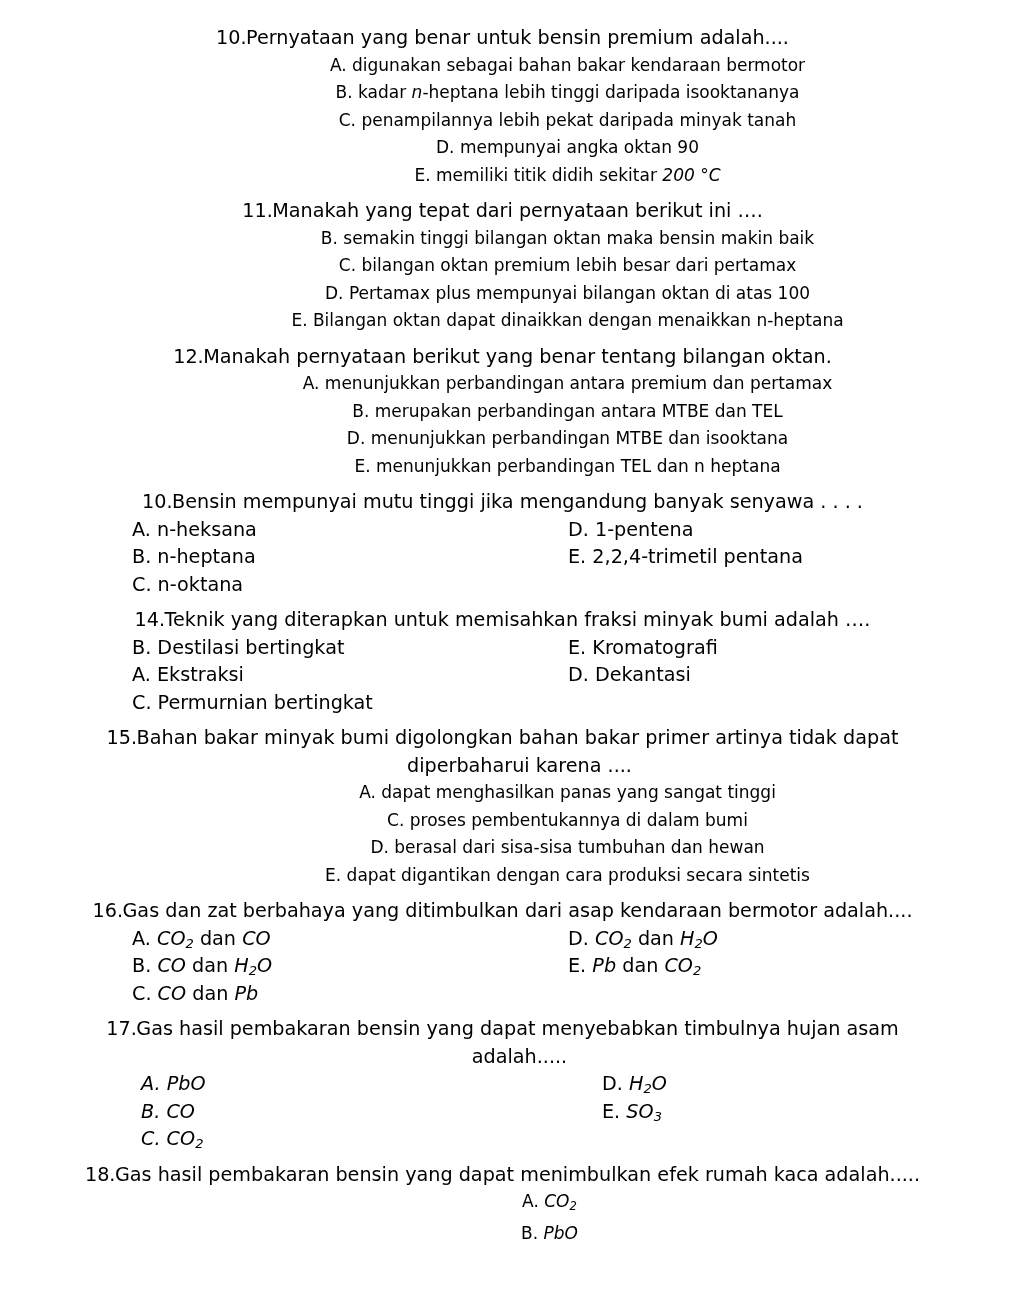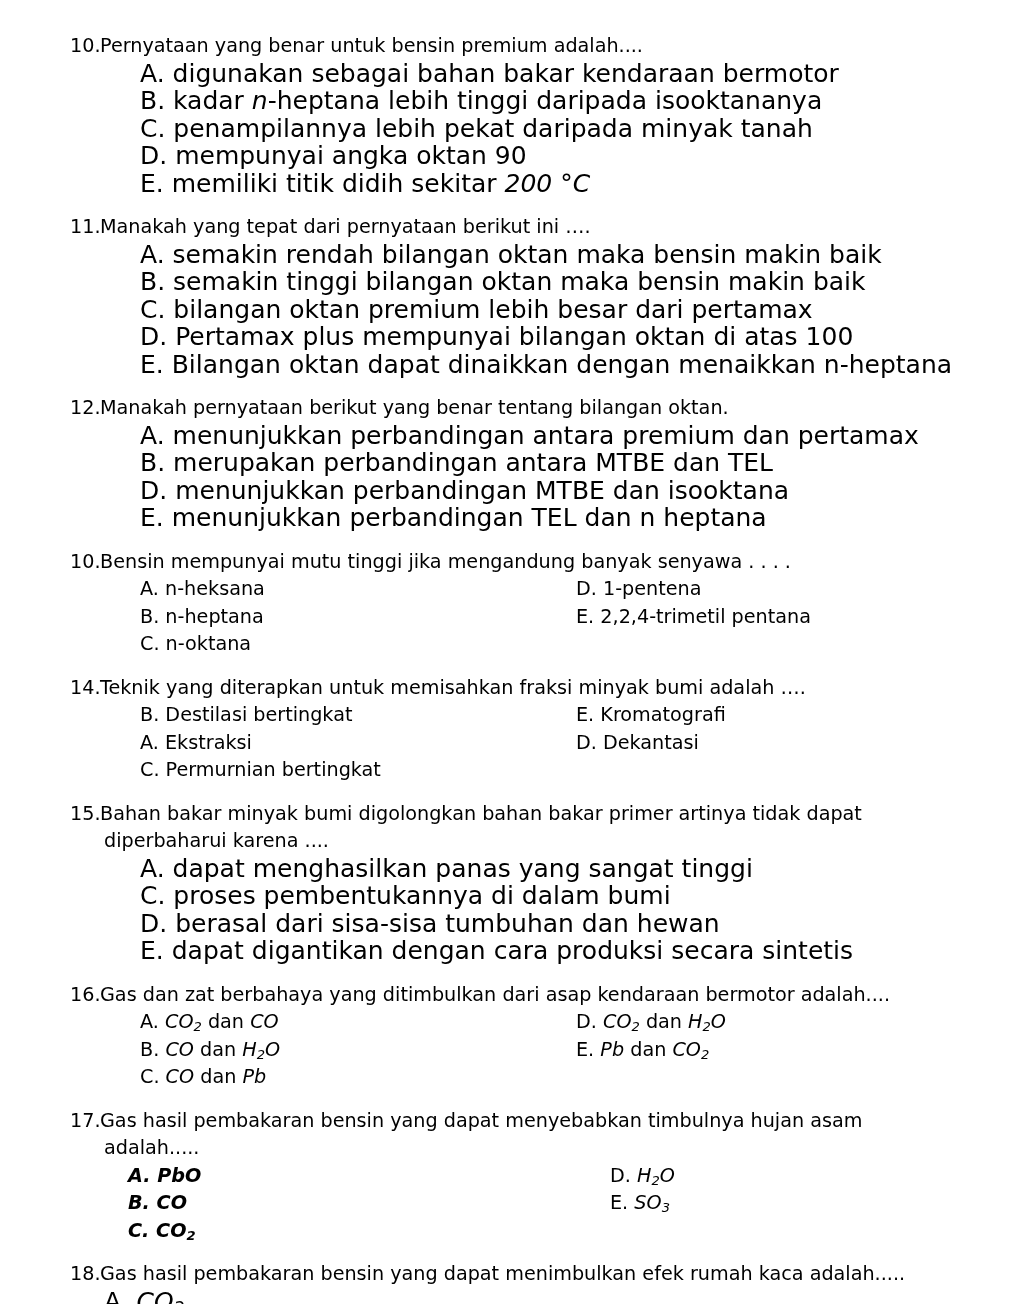--- a/index.html
+++ b/index.html
@@ -16,39 +16,40 @@
   }
   #page {
     position: relative;
     width: 1011px;
     height: 1304px;
     background: #ffffff;
     padding-top: 16px;
     box-sizing: border-box;
   }
   .qblock {
-    margin: 16px;
+    margin: 8px;
     padding: 0;
+    text-align: center;
   }
   .qline {
     font-size: 19.2px;
     line-height: 27.5px;
     padding-left: 88px;
     text-indent: -34px;
     padding-right: 60px;
     white-space: normal;
   }
   .qline .num {
     display: inline-block;
     width: 30px;
     text-indent: 0;
   }
   
   .opt {
-    font-size: 25px;
+    font-size: 17px;
     line-height: 27.5px;
     padding-left: 124px;
     text-indent: -0px;
   }
   .opt.indent2 { padding-left: 88px; }
 
   
   .optrow {
     position: relative;
     font-size: 19.2px;
@@ -60,21 +61,21 @@
     left: 124px;
     top: 0;
     white-space: nowrap;
   }
   .optrow .right {
     position: absolute;
     left: 560px;
     top: 0;
     white-space: nowrap;
   }
-  .optrow.indent2 .left { left: 112px; font-weight: bold; }
+  .optrow.indent2 .left { left: 133px; }
   .optrow.indent2 .right { left: 594px; }
 
   i.it { font-style: italic; }
   sub {
     font-size: 0.68em;
     vertical-align: -0.22em;
   }
 </style>
 </head>
 <body>
@@ -85,21 +86,20 @@
     <div class="qline"><span class="num">10.</span><span>Pernyataan yang benar untuk bensin premium adalah....</span></div>
     <div class="opt"><span>A.</span> <span>digunakan sebagai bahan bakar kendaraan bermotor</span></div>
     <div class="opt"><span>B.</span> <span>kadar </span><i class="it">n</i><span>-heptana lebih tinggi daripada isooktananya</span></div>
     <div class="opt"><span>C.</span> <span>penampilannya lebih pekat daripada minyak tanah</span></div>
     <div class="opt"><span>D.</span> <span>mempunyai angka oktan 90</span></div>
     <div class="opt"><span>E.</span> <span>memiliki titik didih sekitar </span><i class="it">200 °C</i></div>
   </div>
 
   <div class="qblock">
     <div class="qline"><span class="num">11.</span><span>Manakah yang tepat dari pernyataan berikut ini ….</span></div>
-    <div class="opt"><span>A.</span> <span>semakin rendah bilangan oktan maka bensin makin baik</span></div>
     <div class="opt"><span>B.</span> <span>semakin tinggi bilangan oktan maka bensin makin baik</span></div>
     <div class="opt"><span>C.</span> <span>bilangan oktan premium lebih besar dari pertamax</span></div>
     <div class="opt"><span>D.</span> <span>Pertamax plus mempunyai bilangan oktan di atas 100</span></div>
     <div class="opt"><span>E.</span> <span>Bilangan oktan dapat dinaikkan dengan menaikkan n-heptana</span></div>
   </div>
 
   <div class="qblock">
     <div class="qline"><span class="num">12.</span><span>Manakah pernyataan berikut yang benar tentang bilangan oktan.</span></div>
     <div class="opt"><span>A.</span> <span>menunjukkan perbandingan antara premium dan pertamax</span></div>
     <div class="opt"><span>B.</span> <span>merupakan perbandingan antara MTBE dan TEL</span></div>

